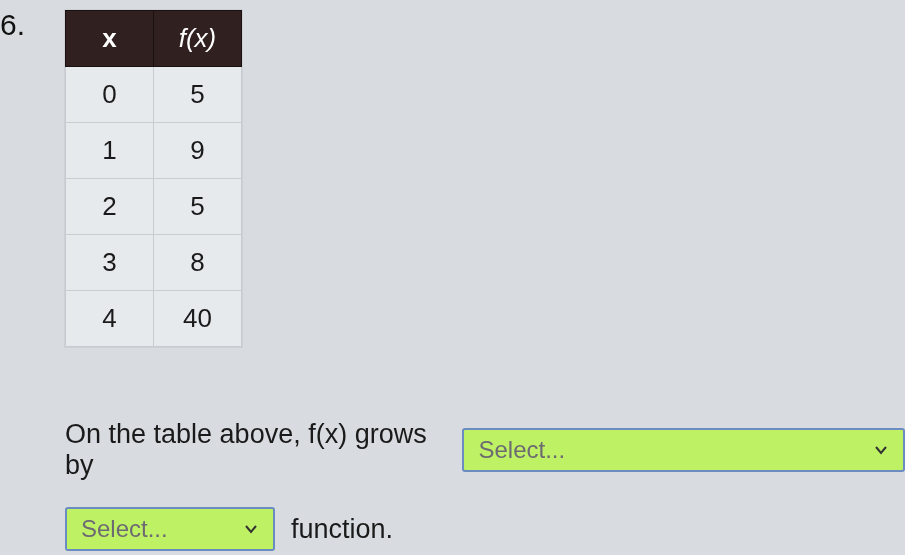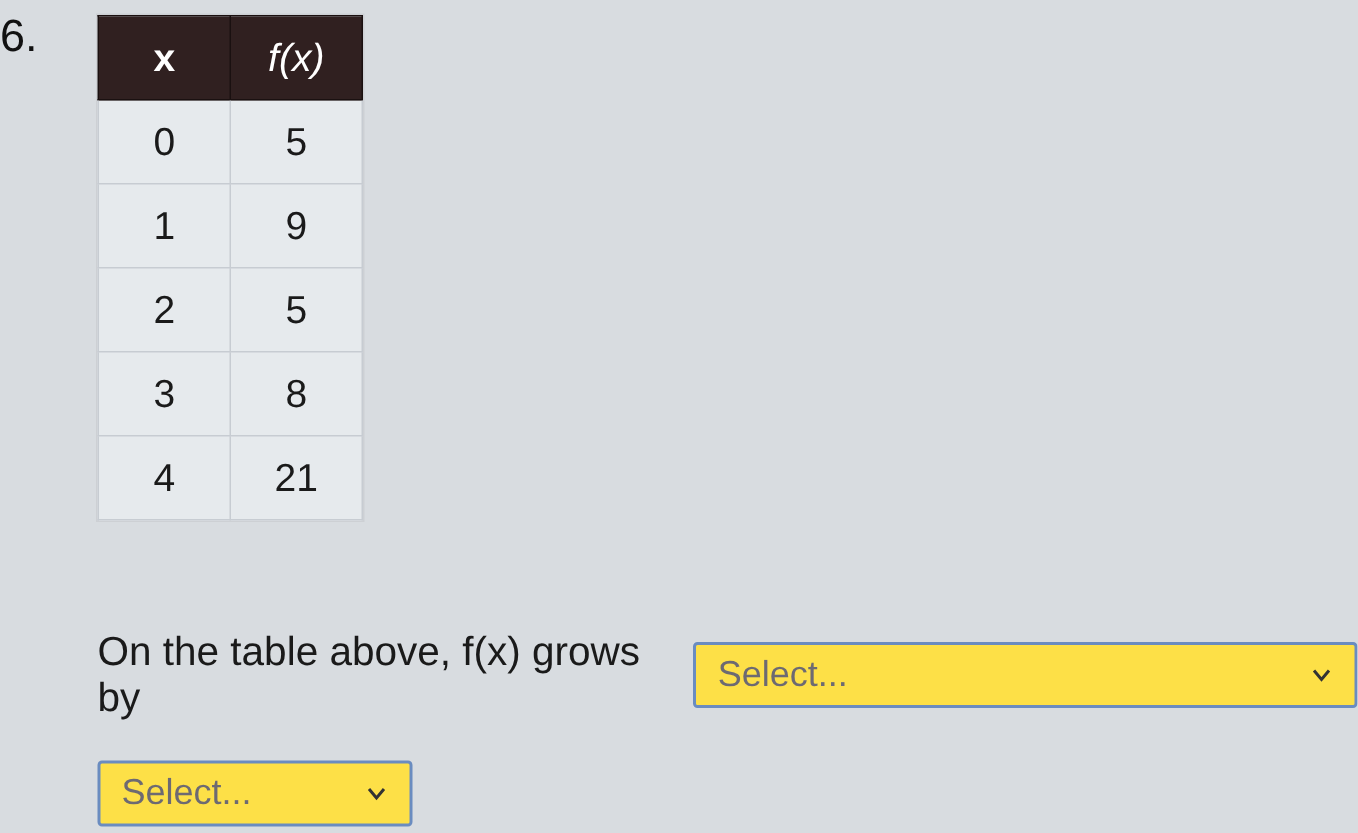--- a/index.html
+++ b/index.html
@@ -62,21 +62,21 @@
       display: flex;
       align-items: center;
       gap: 16px;
       margin-bottom: 26px;
       flex-wrap: nowrap;
     }
     .select-box {
       display: inline-flex;
       align-items: center;
       justify-content: space-between;
-      background: #fde047;
+      background: #bef264;
       border: 2px solid #6a8cc0;
       border-radius: 3px;
       color: #6d6a72;
       font-size: 24px;
       padding: 6px 14px;
       cursor: pointer;
       min-width: 210px;
     }
     .select-box.wide { width: 460px; }
     .select-chevron {
@@ -118,21 +118,21 @@
       <tr>
         <td>2</td>
         <td>5</td>
       </tr>
       <tr>
         <td>3</td>
         <td>8</td>
       </tr>
       <tr>
         <td>4</td>
-        <td>21</td>
+        <td>40</td>
       </tr>
     </tbody>
   </table>
 
   <div class="prompt-area">
 
     <div class="prompt-line">
       <span>On the table above, f(x) grows by</span>
       <div class="select-box wide">
         <span>Select...</span>
@@ -146,16 +146,17 @@
 
     <div class="prompt-line">
       <div class="select-box">
         <span>Select...</span>
         <span class="select-chevron">
           <svg viewBox="0 0 16 16">
               <polyline points="3,5 8,11 13,5"></polyline>
             </svg>
         </span>
       </div>
+      <span>function.</span>
     </div>
 
   </div>
 </div>
 
 </body></html>

